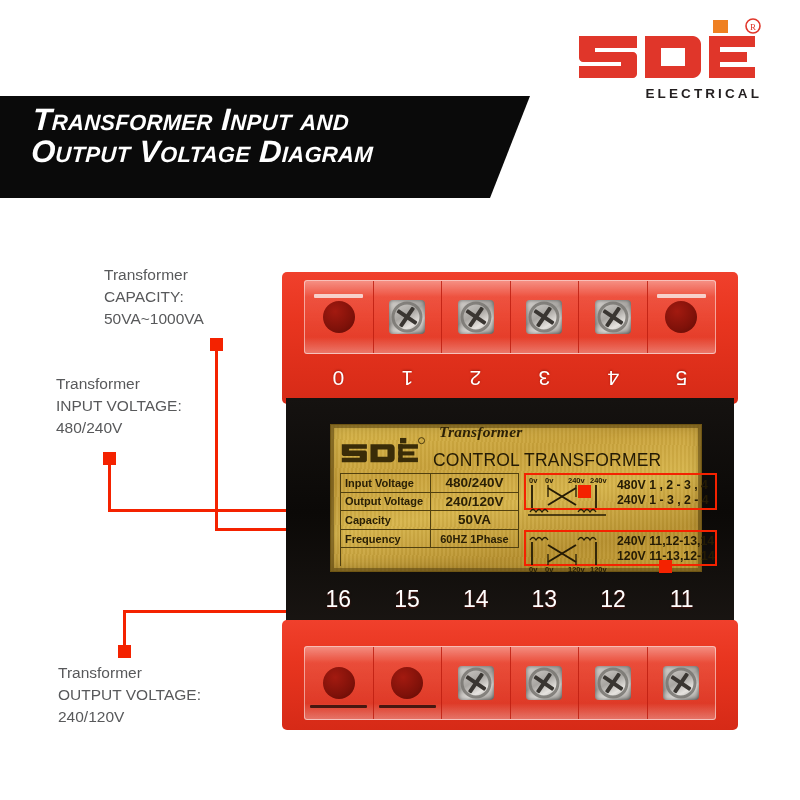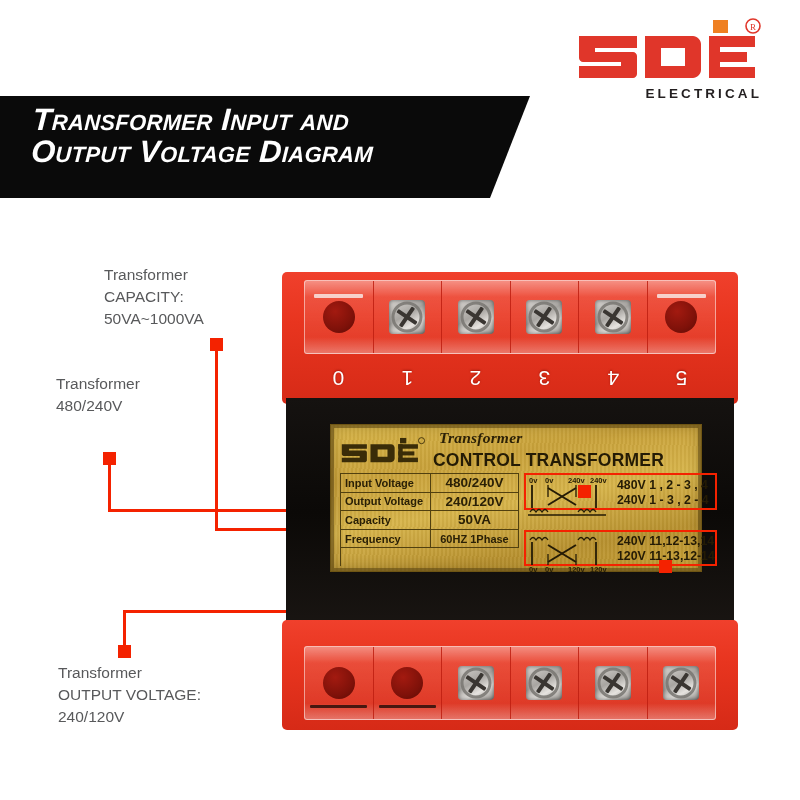--- a/index.html
+++ b/index.html
@@ -158,22 +158,22 @@
   .plate-head{display:flex;align-items:flex-end;gap:7px;height:37px;}
   .plate-logo{width:86px;flex:0 0 86px;padding-bottom:1px;}
   .plate-titles{flex:1;line-height:1;}
   .pt1{
     font-family:"Liberation Serif", serif;
     font-style:italic;font-weight:700;font-size:15.5px;color:#2c2107;
     letter-spacing:.2px;margin-left:6px;
   }
   .pt2{
     font-family:"Liberation Sans", sans-serif;
-    font-weight:700;font-size:17.5px;color:#241b05;
-    letter-spacing:.2px;margin-top:6px;
+    font-weight:400;font-size:17.5px;color:#241b05;
+    letter-spacing:.2px;margin-top:12px;
   }
 
   .plate-body{display:flex;gap:5px;margin-top:4px;height:93px;}
 
   
   .spec{
     flex:0 0 179px;
     border:1px solid #51400f;
     border-bottom:none;border-right:none;
     box-sizing:border-box;
@@ -257,20 +257,21 @@
     <span class="ln">Transformer</span>
     <span class="ln">CAPACITY:</span>
     <span class="ln">50VA~1000VA</span>
   </div>
   <div class="marker" style="left:210px;top:338px;"></div>
   <div class="lead v" style="left:215px;top:351px;height:177px;"></div>
   <div class="lead h" style="left:215px;top:528px;width:240px;"></div>
 
   <div class="anno" id="anno-input">
     <span class="ln">Transformer</span>
+    <span class="ln">INPUT VOLTAGE:</span>
     <span class="ln">480/240V</span>
   </div>
   <div class="marker" style="left:103px;top:452px;"></div>
   <div class="lead v" style="left:108px;top:465px;height:44px;"></div>
   <div class="lead h" style="left:108px;top:509px;width:347px;"></div>
 
   <div class="anno" id="anno-output">
     <span class="ln">Transformer</span>
     <span class="ln">OUTPUT VOLTAGE:</span>
     <span class="ln">240/120V</span>
@@ -416,20 +417,28 @@
               <span>120V 11-13,12-14</span>
             </div>
             <div class="pmark" style="left:133px;top:28px;"></div>
           </div>
 
         </div>
       </div>
     </div>
 
     <div class="blk blk-bot">
+      <div class="tnums tnums-bot">
+        <div class="tnum">16</div>
+        <div class="tnum">15</div>
+        <div class="tnum">14</div>
+        <div class="tnum">13</div>
+        <div class="tnum">12</div>
+        <div class="tnum">11</div>
+      </div>
       <div class="cover cover-bot">
         <div class="cell">
             <div class="slot"></div>
             <div class="barb"></div>
           </div>
         <div class="cell">
             <div class="slot"></div>
             <div class="barb"></div>
           </div>
         <div class="cell">

